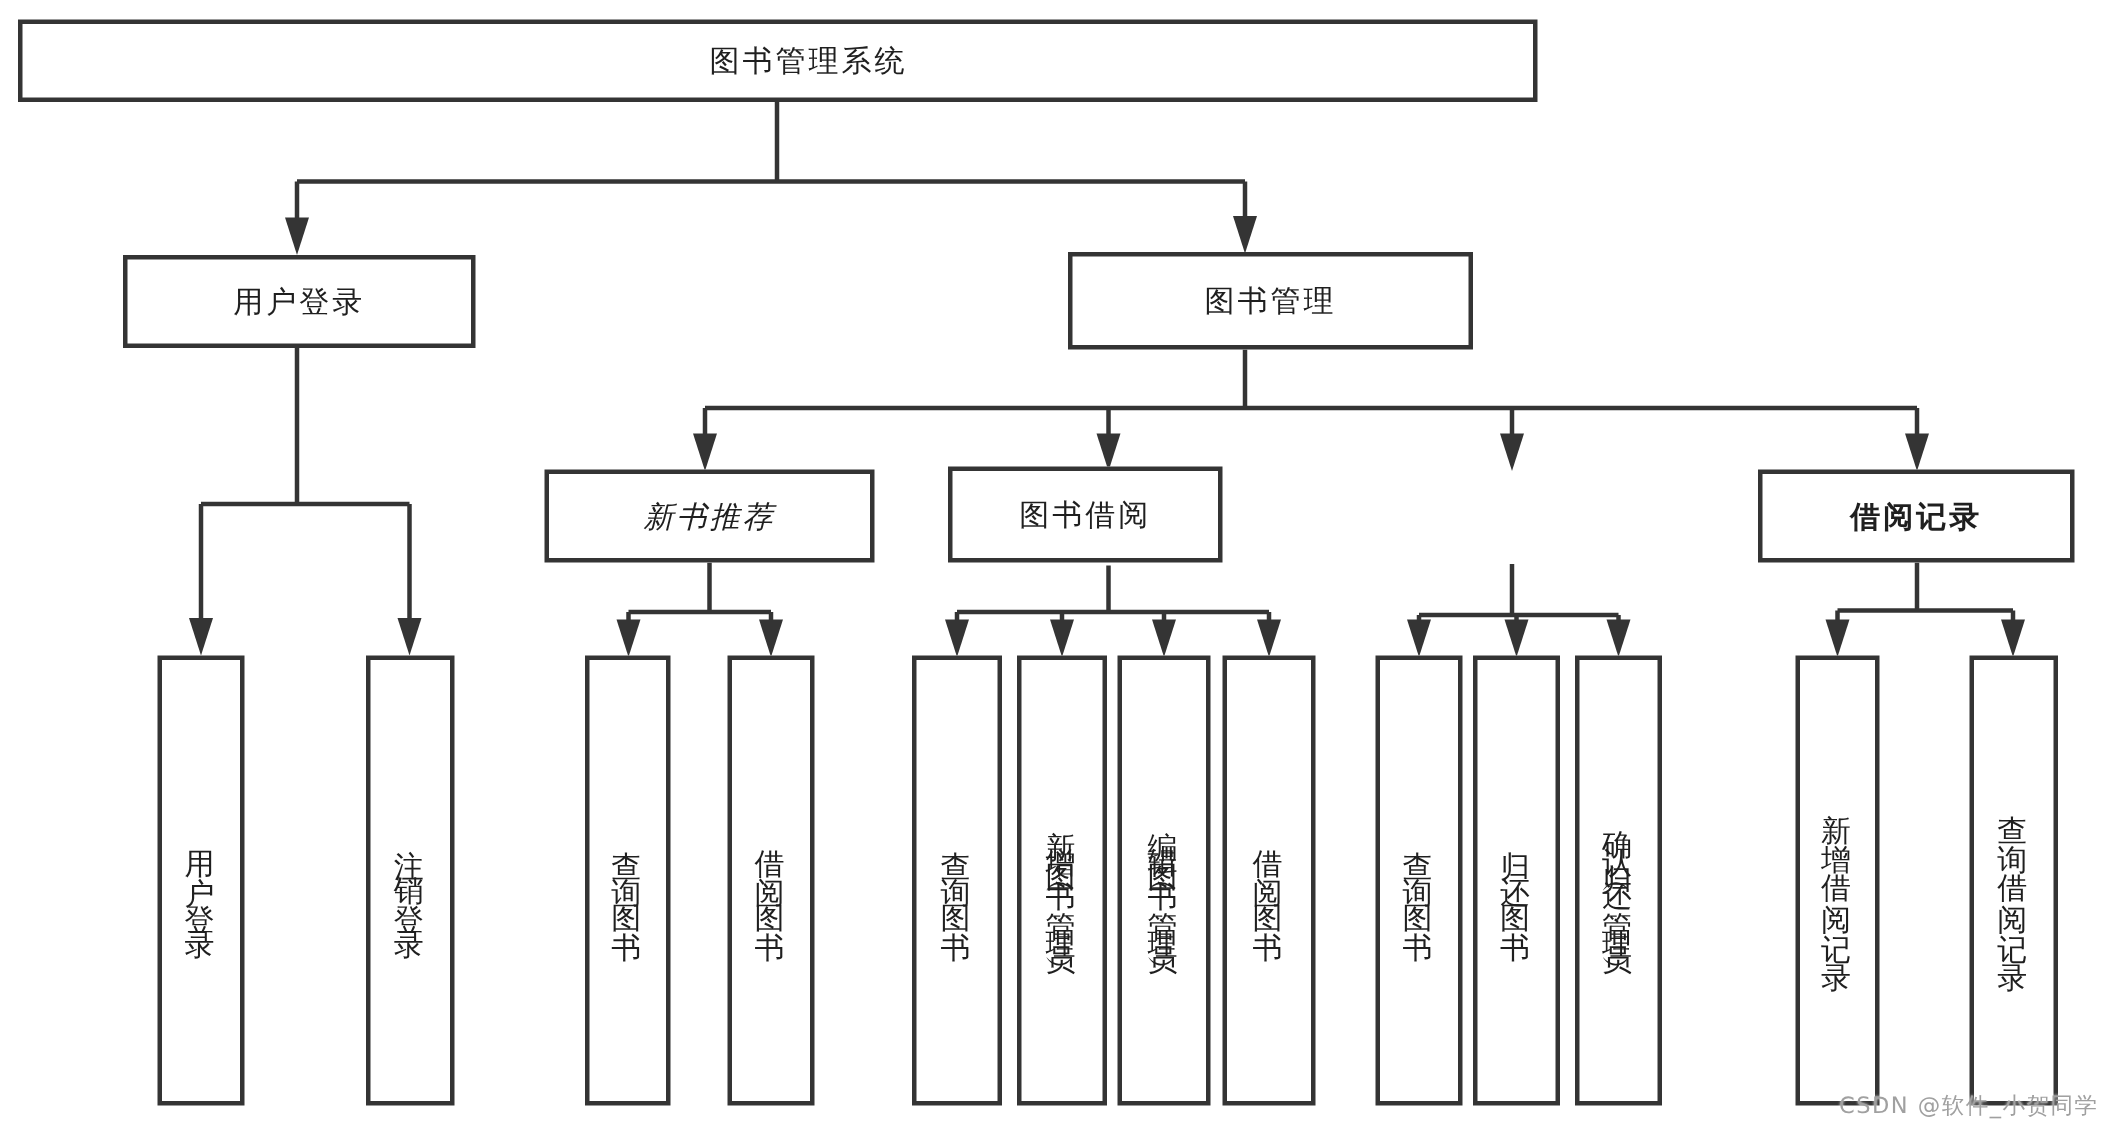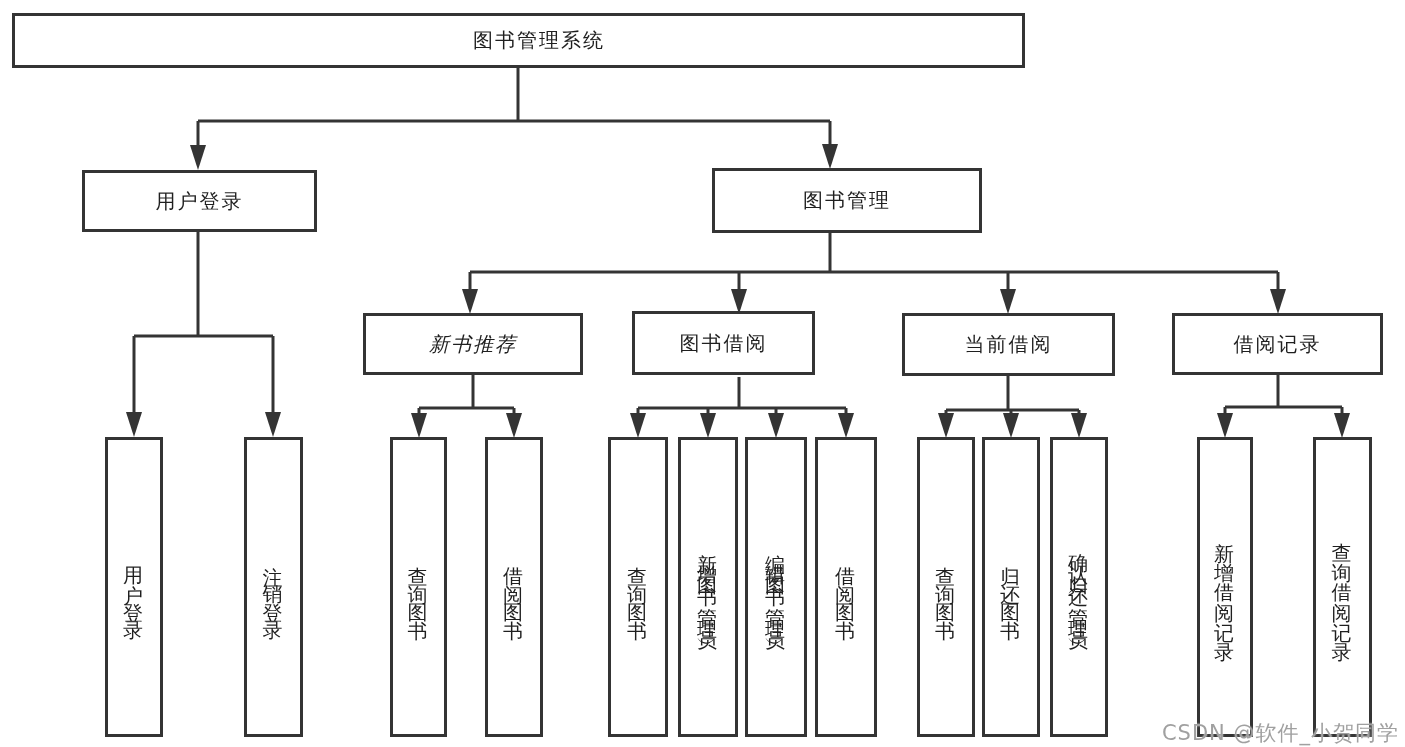--- a/index.html
+++ b/index.html
@@ -46,21 +46,21 @@
     color: #1f1f1f;
     font-size: 20px;
   }
   .ls4 .vtext { letter-spacing: 18px; }
   .ls6 .vtext { letter-spacing: 20px; }
   .ls9 .vtext { letter-spacing: 11px; }
   .watermark {
     position: absolute;
     right: 6px;
     bottom: 0px;
-    font-size: 21px;
+    font-size: 15px;
     color: #a0a0a0;
     z-index: 3;
     letter-spacing: 1px;
     text-shadow: 0 0 2px #ffffff;
     margin-top: 34px;
   }
 </style>
 </head>
 <body>
 
@@ -142,24 +142,21 @@
   <div class="node" style="left:712px; top:168px; width:270px; height:65px;">
     <span>图书管理</span>
   </div>
 
   <div class="node" style="left:363px; top:313px; width:220px; height:62px;font-style:italic;">
     <span>新书推荐</span>
   </div>
   <div class="node" style="left:632px; top:295px; width:183px; height:64px;margin-top:16px;">
     <span>图书借阅</span>
   </div>
-  <div class="node" style="left:902px; top:313px; width:213px; height:63px;">
-    <span>当前借阅</span>
-  </div>
-  <div class="node" style="left:1172px; top:313px; width:211px; height:62px;">
+  <div class="node" style="left:1172px; top:313px; width:211px; height:62px;font-weight:bold;">
     <span>借阅记录</span>
   </div>
 
   <div class="node leaf ls4" style="left:105px; width:58px;">
     <span class="vtext">用户登录</span>
   </div>
   <div class="node leaf ls4" style="left:244px; width:59px;">
     <span class="vtext">注销登录</span>
   </div>
 

